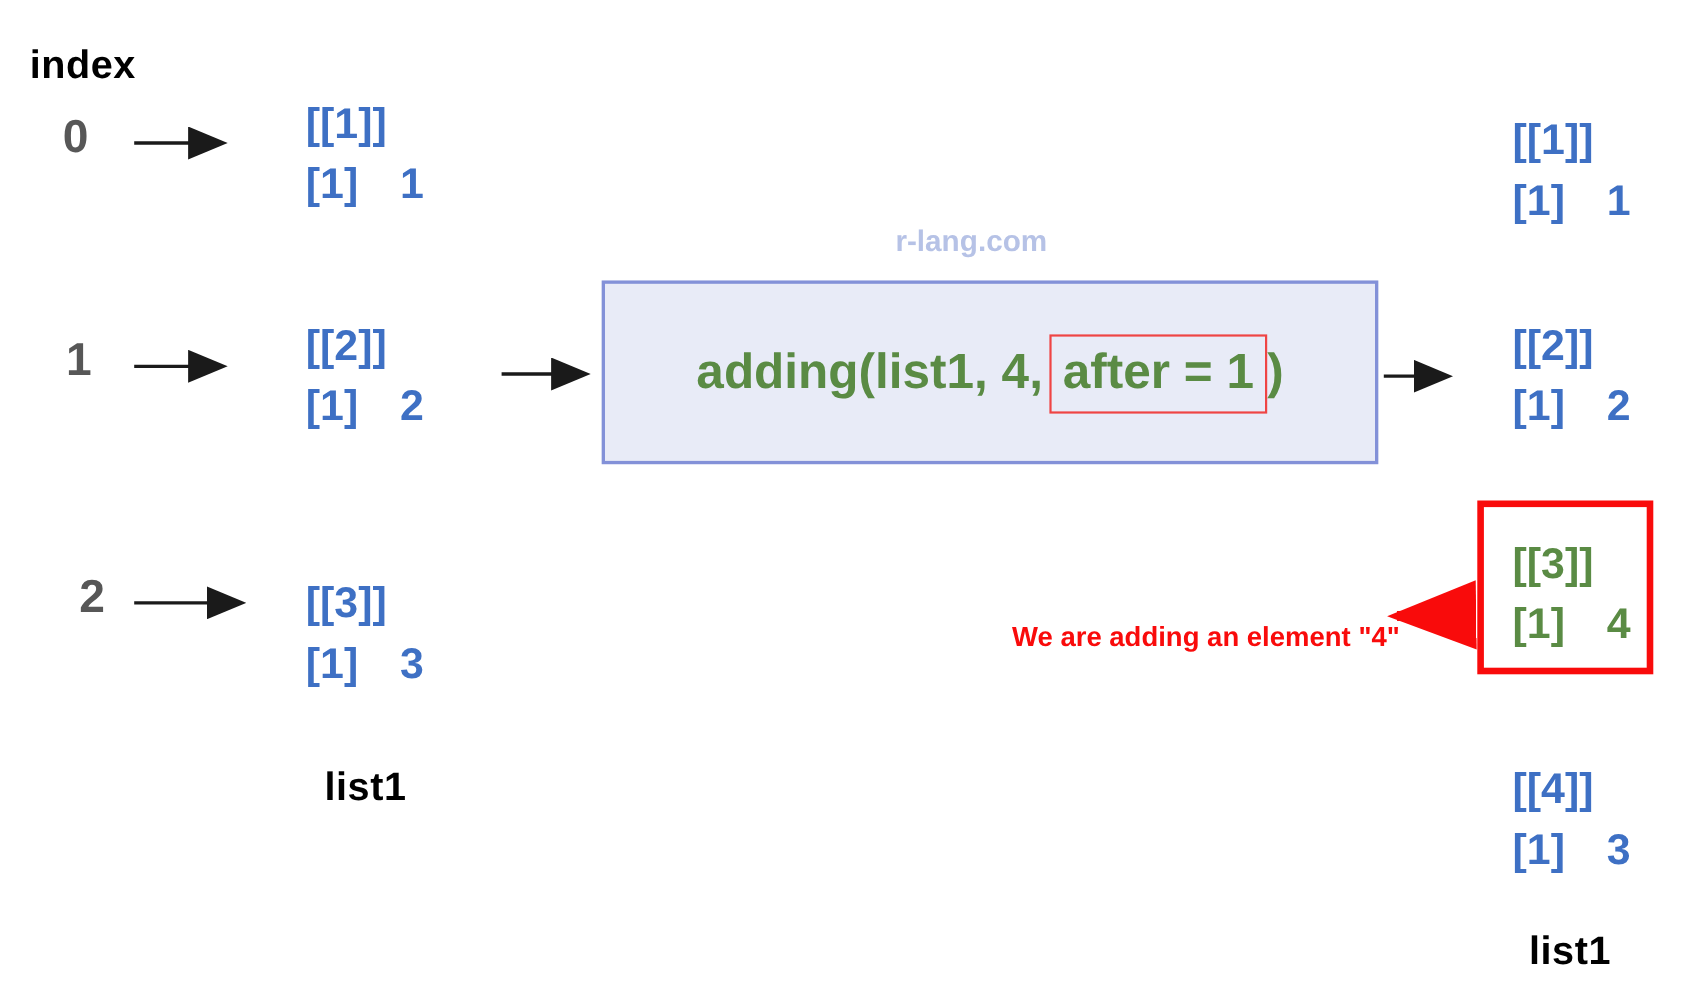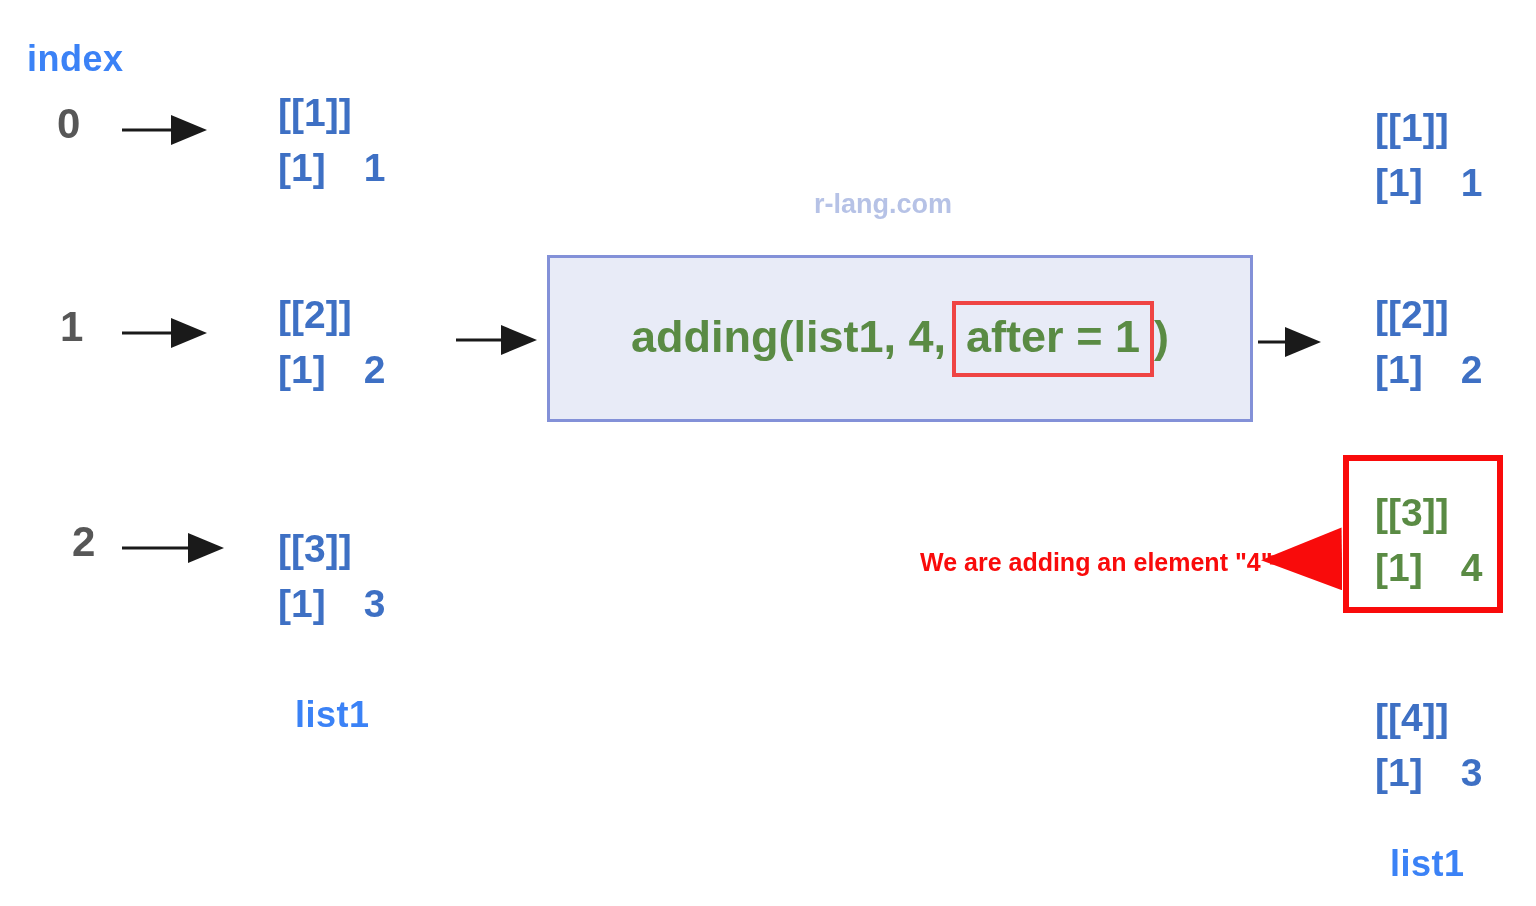--- a/index.html
+++ b/index.html
@@ -1,43 +1,43 @@
 <!DOCTYPE html>
 <html><head>
 <meta charset="utf-8">
 <style>
   html,body{margin:0;padding:0;background:#ffffff;}
   #canvas{
     position:relative;width:1536px;height:906px;background:#ffffff;overflow:hidden;
     font-family:"Liberation Sans","DejaVu Sans",sans-serif;
   }
   .abs{position:absolute;}
-  .gray-label{color:#3b82f6;font-weight:700;font-size:36px;letter-spacing:0.5px;}
+  .gray-label{color:#000000;font-weight:700;font-size:36px;letter-spacing:0.5px;}
   .index-digit{color:#575757;font-weight:700;font-size:42px;}
   .list-item{line-height:55px;font-weight:700;font-size:39px;white-space:nowrap;}
   .list-item .inner-gap{display:inline-block;width:38px;}
   .blue{color:#3E70C4;}
   .green{color:#5A8B44;}
   .fn-box{
     left:547px;top:255px;width:706px;height:167px;
     background:#E8EBF7;border:3px solid #8391D8;box-sizing:border-box;
     display:flex;align-items:center;justify-content:center;
   }
   .fn-code{color:#5A8B44;font-weight:700;font-size:45px;white-space:nowrap;}
   .hl-red{
-    display:inline-block;border:4px solid #ef4444;padding:6px 10px 10px 10px;
+    display:inline-block;border:2px solid #ef4444;padding:6px 10px 10px 10px;
     margin:-10px 0 -10px 6px;
   }
   .watermark{color:#B6C2E6;font-weight:700;font-size:27px;}
   .red-box{
     left:1343px;top:455px;width:160px;height:158px;
     border:6px solid #F90B0B;box-sizing:border-box;
   }
   .annotation{
-    color:#F90B0B;font-weight:700;font-size:25px;line-height:32px;white-space:nowrap;
+    color:#F90B0B;font-weight:700;font-size:25px;line-height:32px;white-space:nowrap;margin-top:17px;
   }
   svg.overlay{position:absolute;left:0;top:0;width:1536px;height:906px;pointer-events:none;}
 </style>
 </head>
 <body>
 
 <div id="canvas">
 
   <svg class="overlay" viewBox="0 0 1536 906">
     <defs>
@@ -68,21 +68,21 @@
   <div class="abs list-item blue" style="left:278px;top:287px;">
     <span>[[2]]</span><br>
     <span>[1]</span><span class="inner-gap"></span><span>2</span>
   </div>
   <div class="abs list-item blue" style="left:278px;top:521px;">
     <span>[[3]]</span><br>
     <span>[1]</span><span class="inner-gap"></span><span>3</span>
   </div>
   <div class="abs gray-label" style="left:295px;top:694px;">list1</div>
 
-  <div class="abs watermark" style="left:814px;top:189px;text-align:center;">r-lang.com</div>
+  <div class="abs watermark" style="left:814px;top:204px;text-align:center;">r-lang.com</div>
 
   <div class="abs fn-box">
     <div class="fn-code">
       <span>adding(list1, 4,</span><span class="hl-red"><span>after = 1</span></span><span>)</span>
     </div>
   </div>
 
   <div class="abs list-item blue" style="left:1375px;top:100px;">
     <span>[[1]]</span><br>
     <span>[1]</span><span class="inner-gap"></span><span>1</span>

